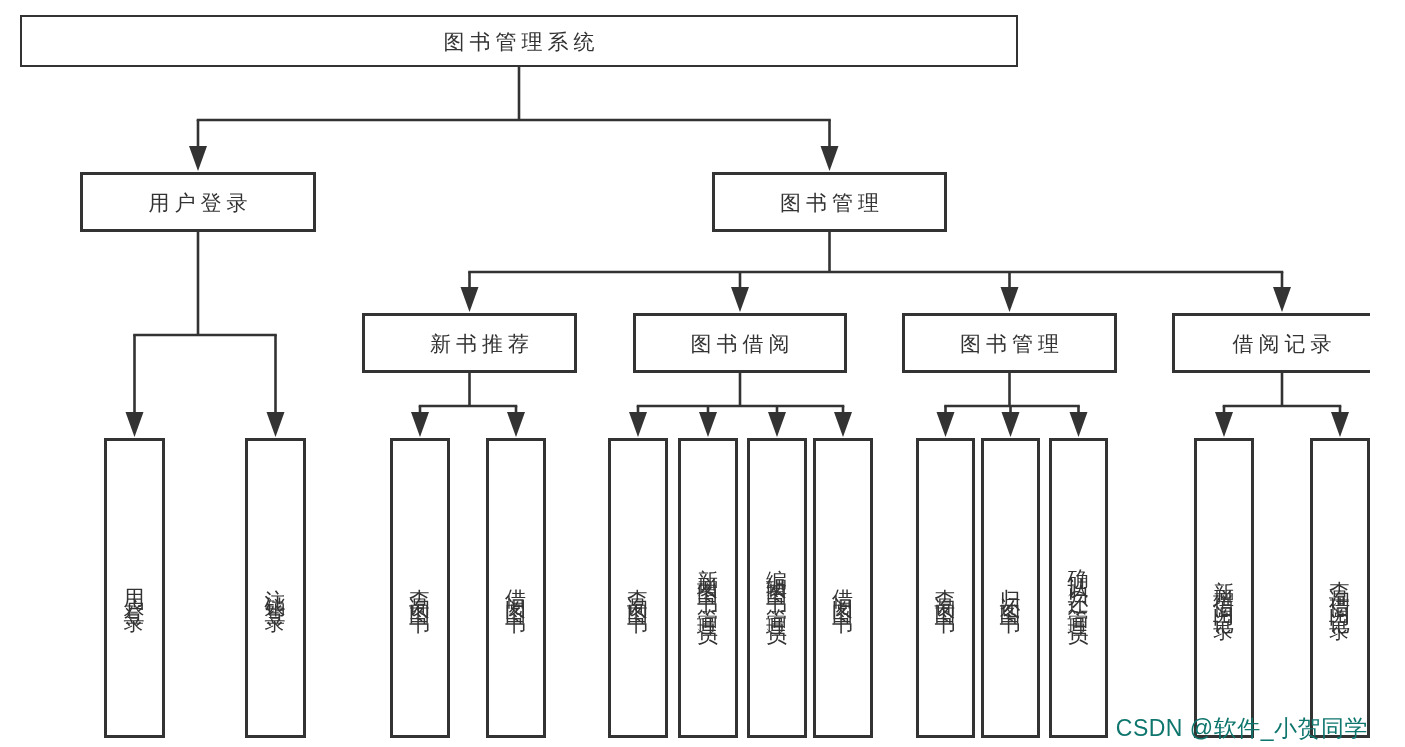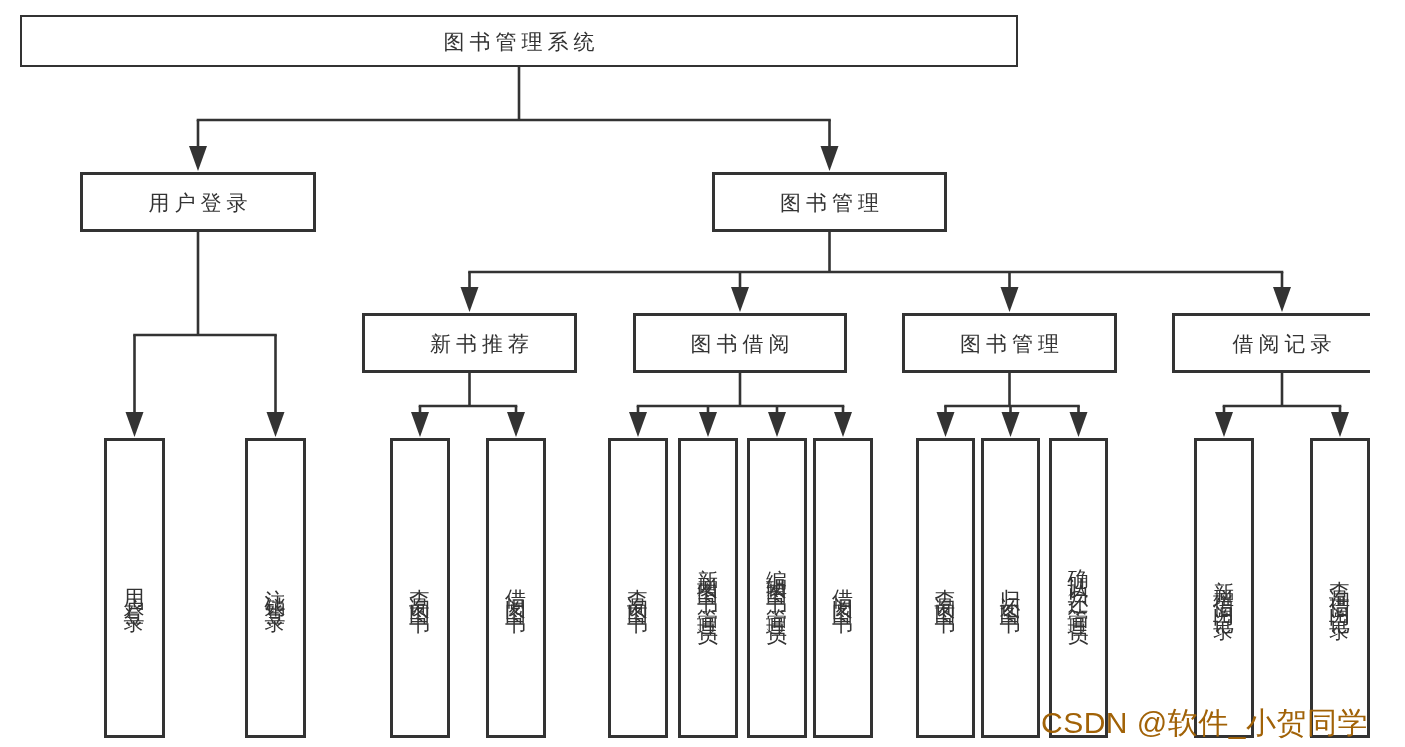--- a/index.html
+++ b/index.html
@@ -41,22 +41,22 @@
     text-orientation: mixed;
     font-size: 21px;
     letter-spacing: 8px;
     line-height: 1;
   }
   #watermark {
     position: absolute;
     right: 2px;
     bottom: 3px;
     z-index: 3;
-    font-size: 30px;
-    color: #a16207;
+    font-size: 23px;
+    color: #0f766e;
     letter-spacing: 0.5px;
     white-space: nowrap;
   }
 </style>
 </head>
 <body>
 
 <div id="canvas">
   <svg id="wires" xmlns="http://www.w3.org/2000/svg">
       <line x1="519" y1="67" x2="519" y2="120" stroke="#333333" stroke-width="2.6"></line>

